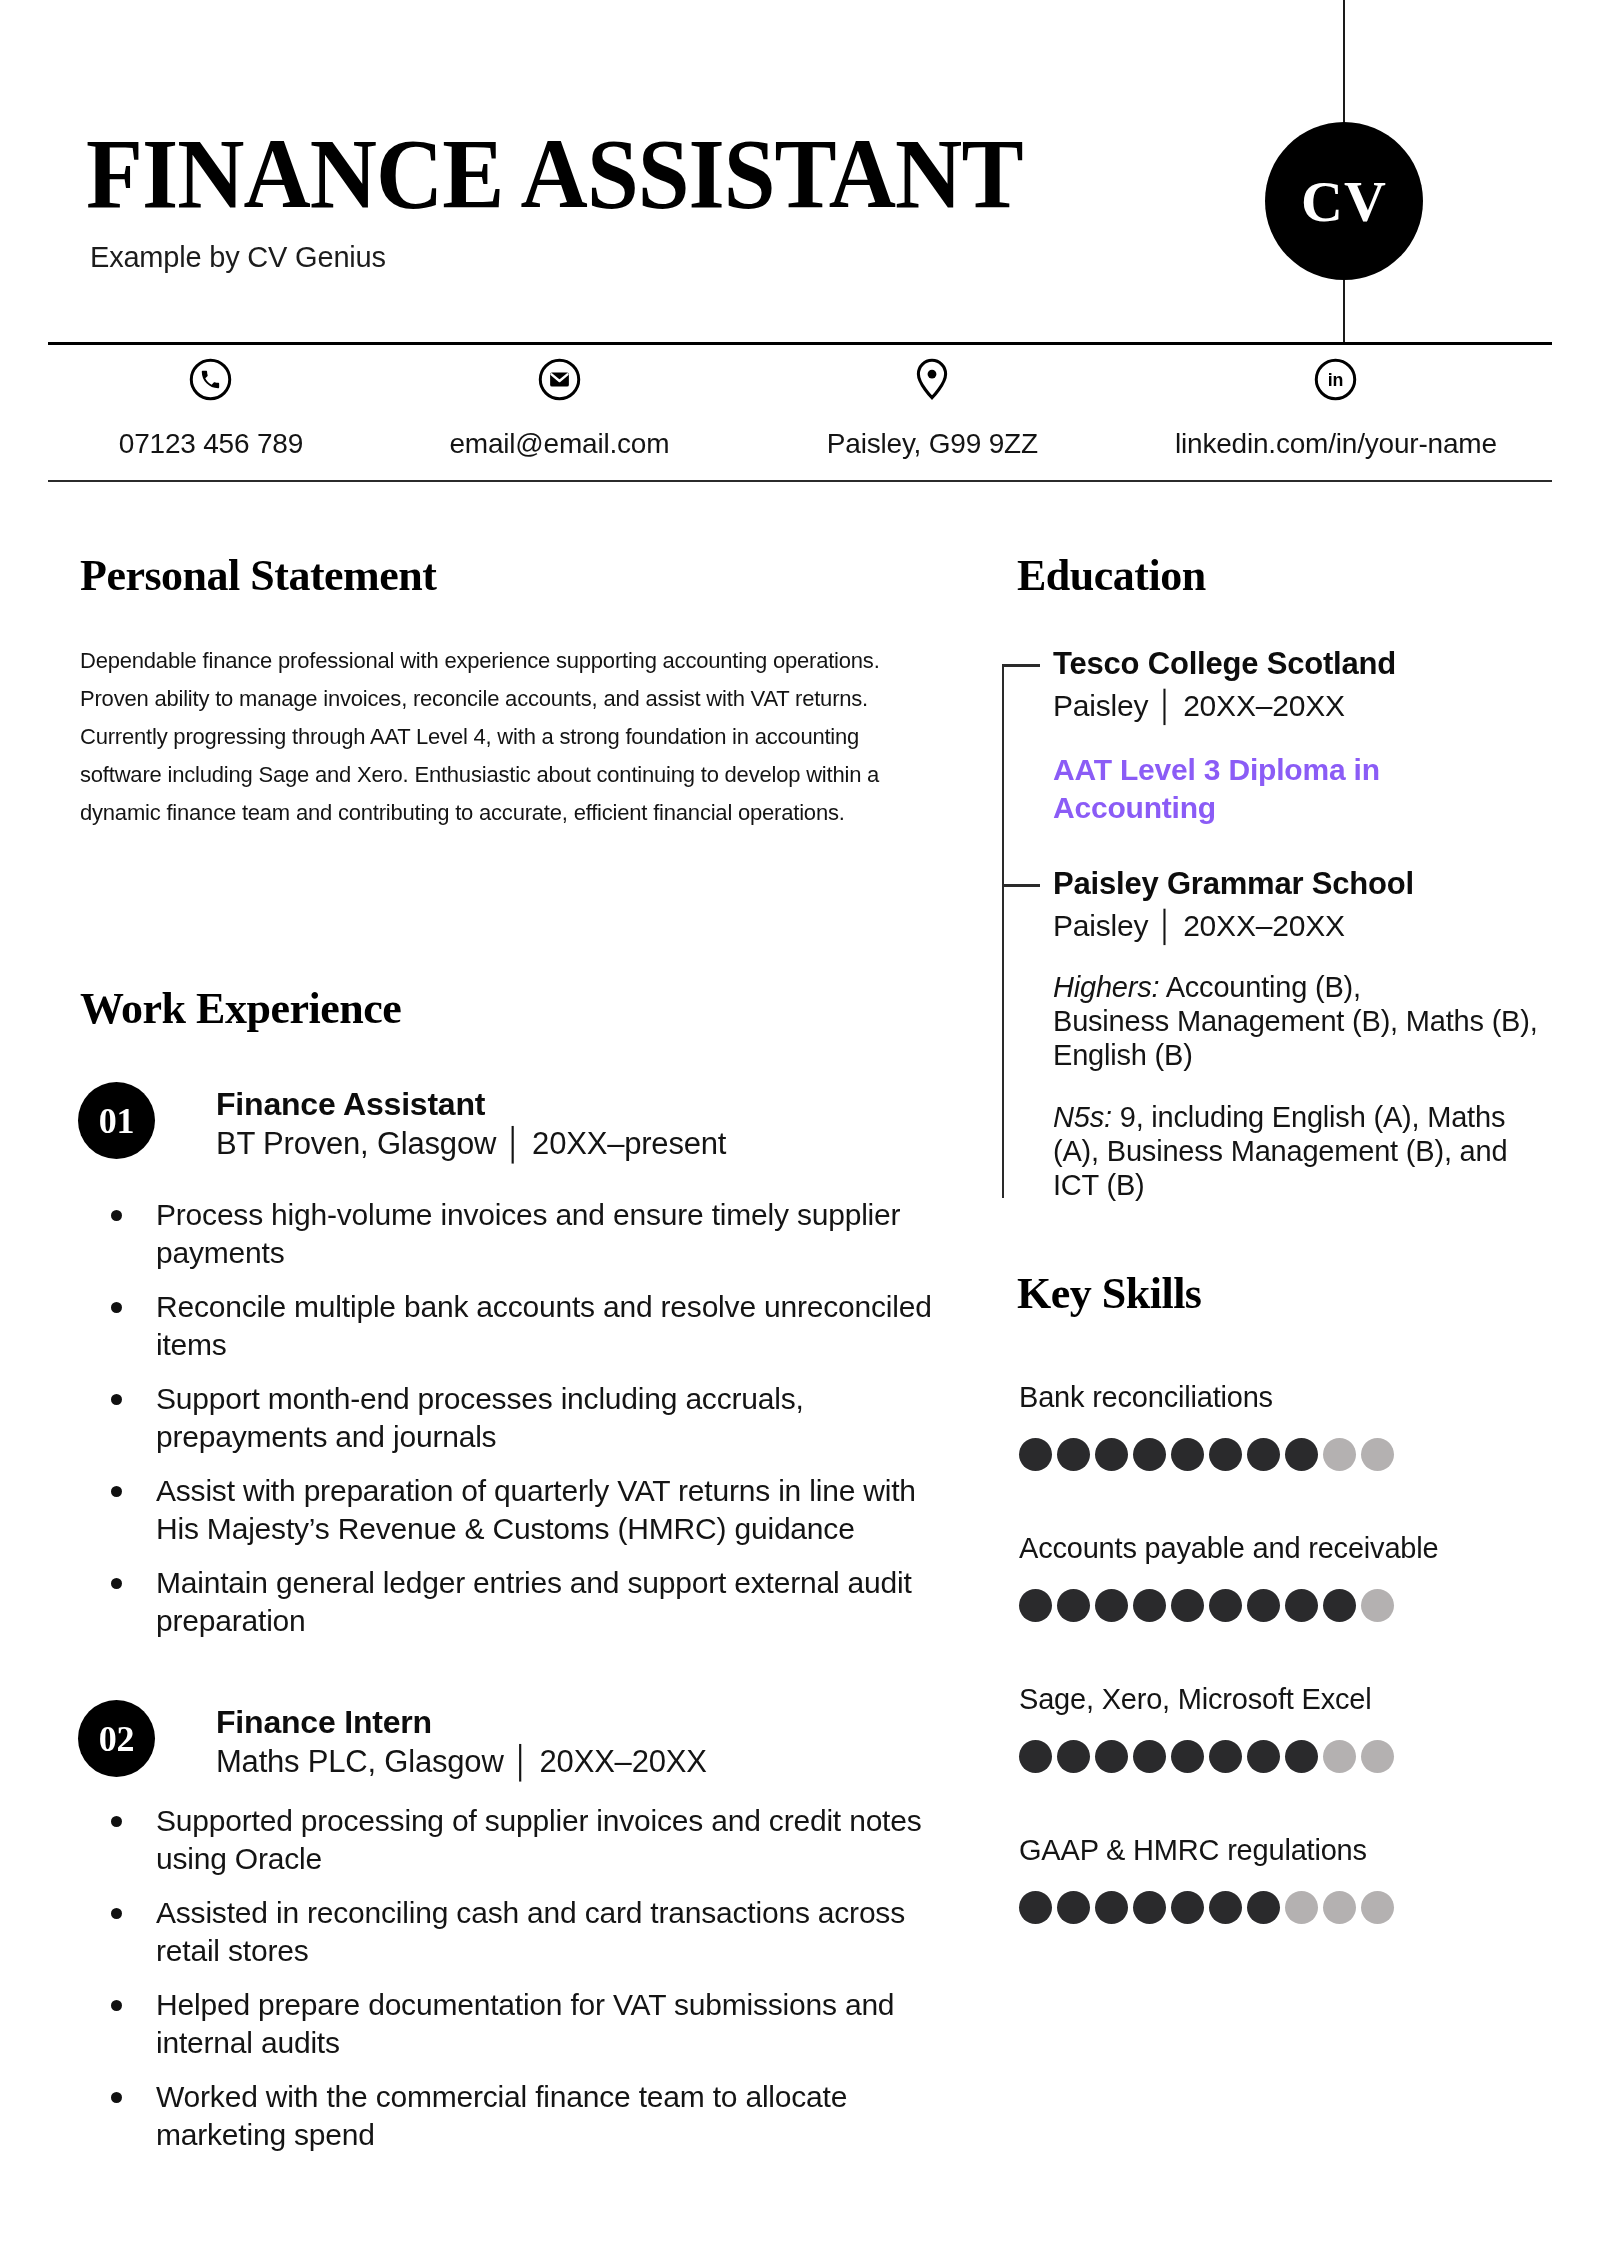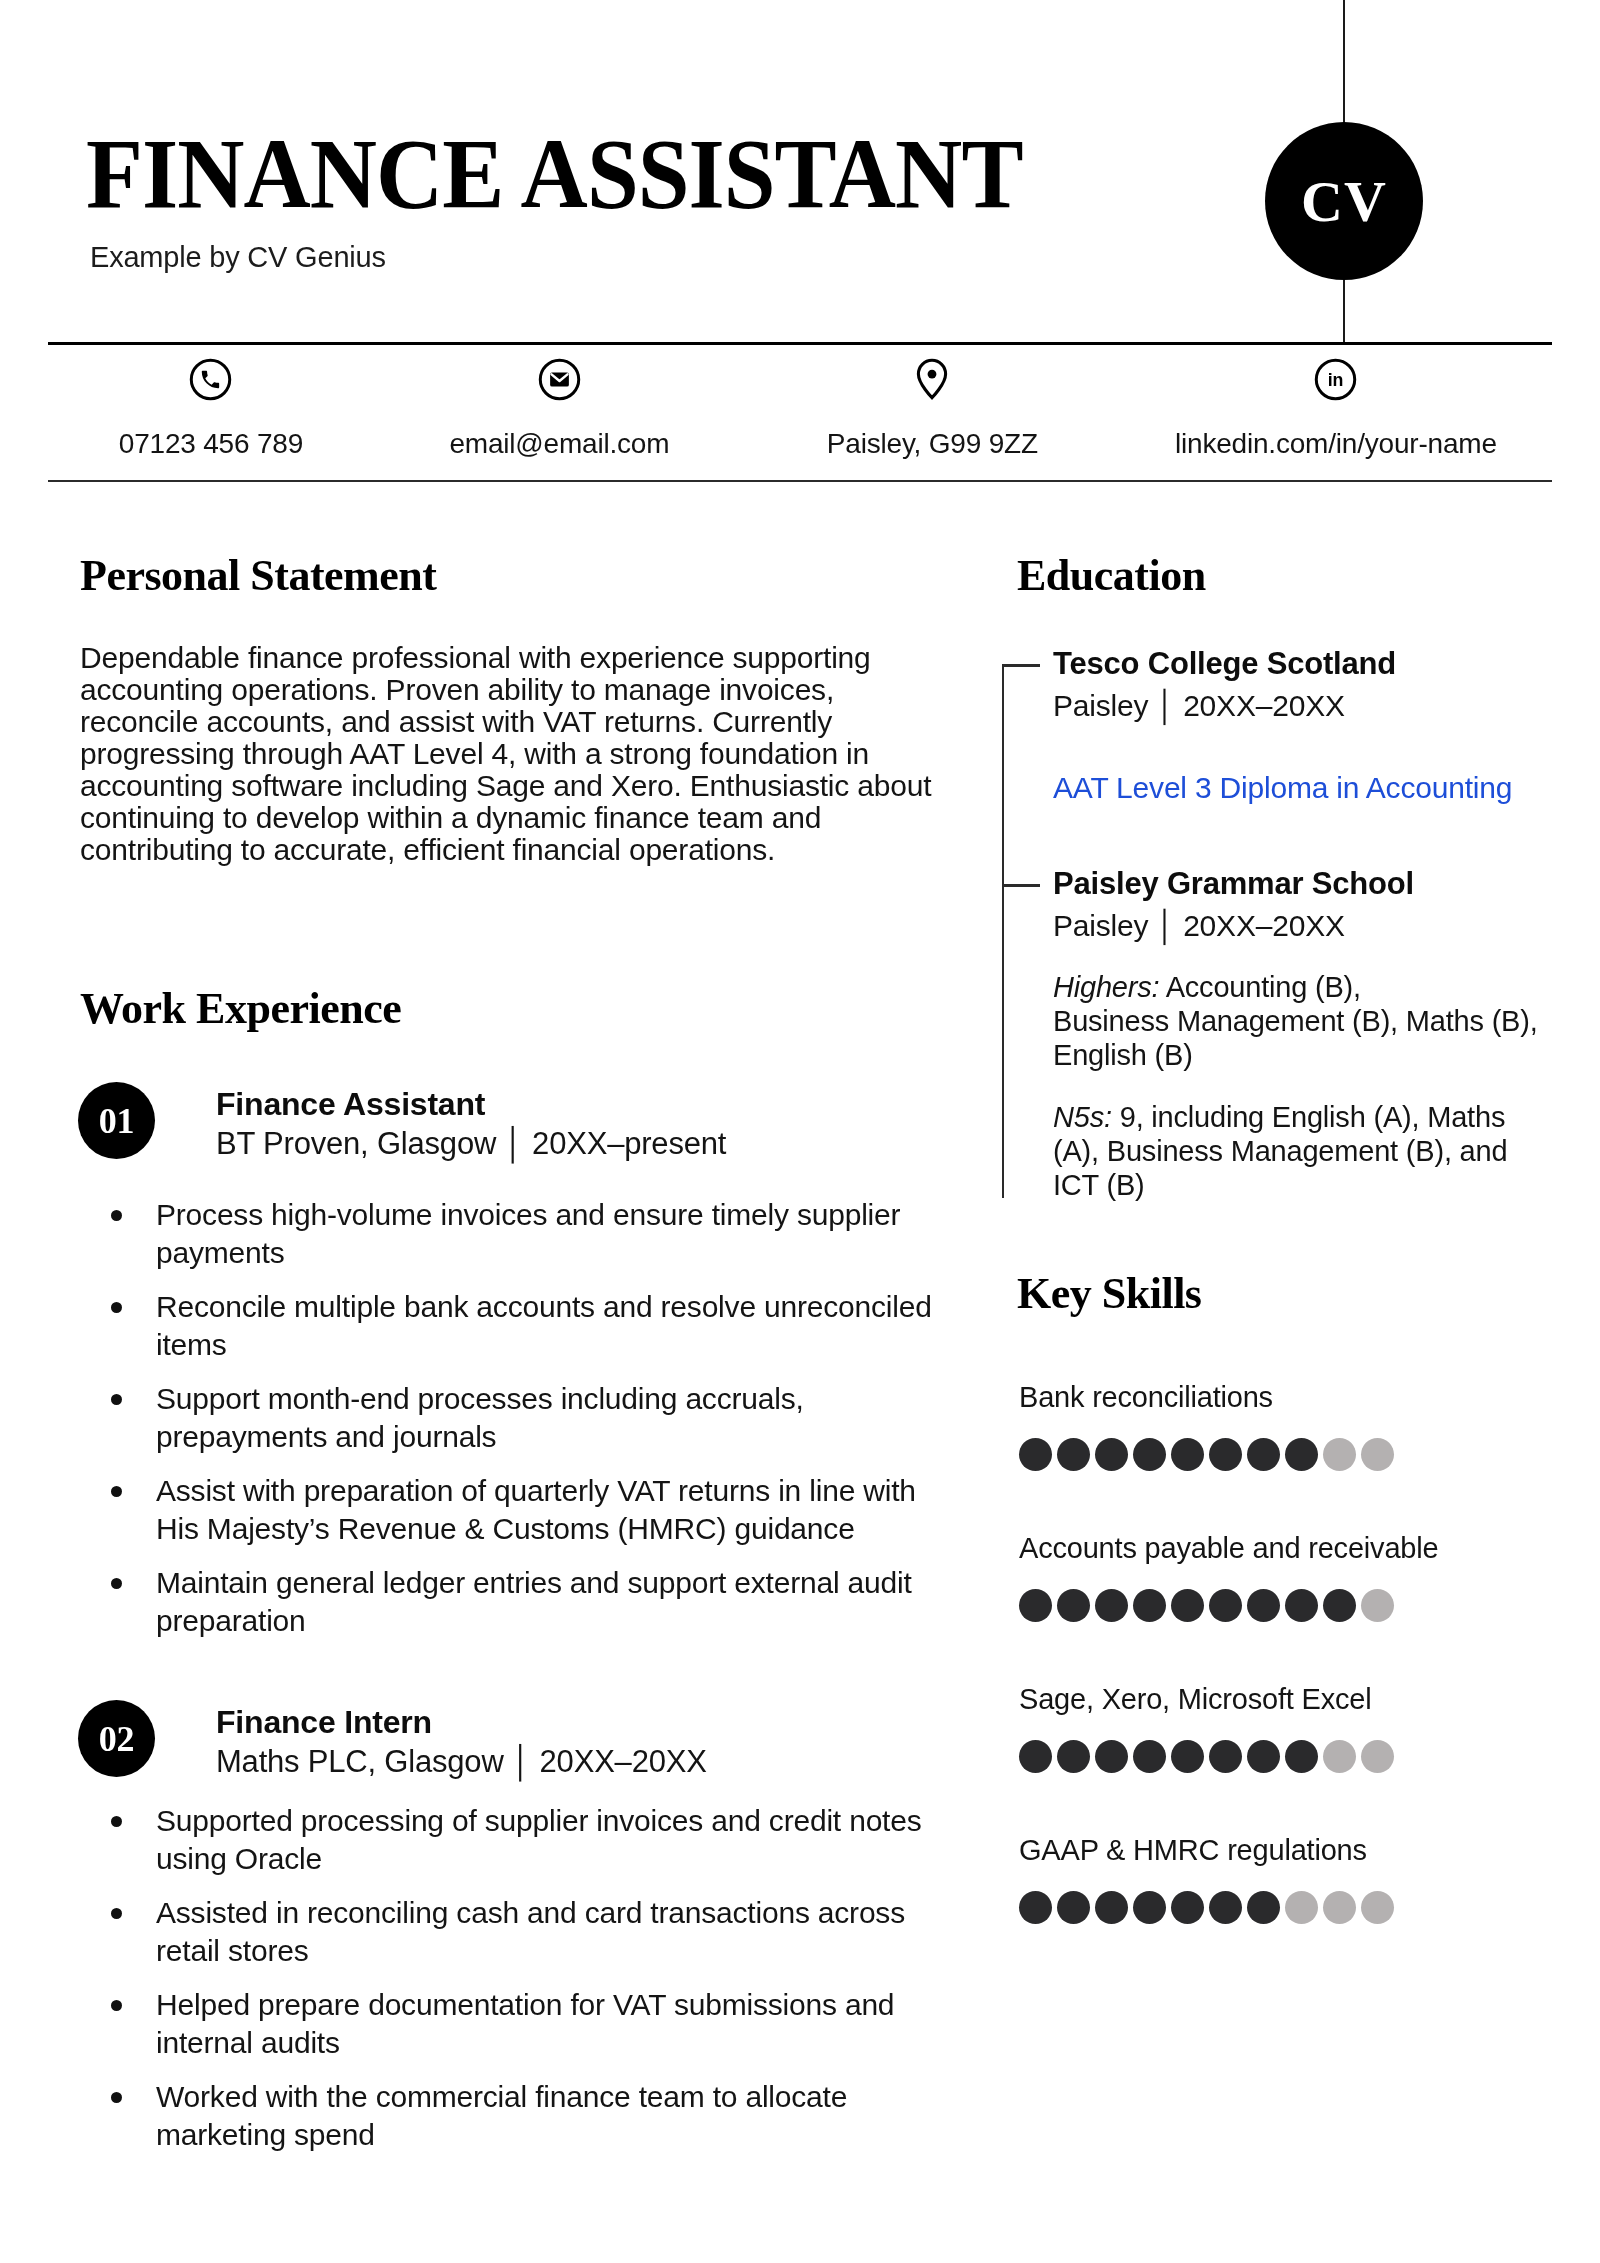--- a/index.html
+++ b/index.html
@@ -41,21 +41,21 @@
   .contact-label { margin-top:26px; font-size:28px; color:#141414; white-space:nowrap; }
 
   
   .section-heading {
     position:absolute; font-family:"Liberation Serif", serif; font-weight:700;
     font-size:44px; line-height:1.1; color:var(--heading,#000); letter-spacing:-0.5px;
     white-space:nowrap;
   }
 
   
-  .statement-body { position:absolute; left:80px; top:642px; width:858px; font-size:30px; line-height:32px; }
+  .statement-body { position:absolute; left:80px; top:642px; width:858px; font-size:22px; line-height:38px; }
 
   .job-header { position:absolute; left:78px; display:flex; align-items:flex-start;gap:36px; }
   .job-number {
     flex:0 0 auto; width:77px; height:77px; border-radius:50%; background:#000; color:#fff;
     display:flex; align-items:center; justify-content:center;
     font-family:"Liberation Serif", serif; font-weight:700; font-size:36px;
   }
   .job-header-1 { top:1082px; }
   .job-header-2 { top:1700px; }
   .job-titles { margin-left:25px; padding-top:3px; }
@@ -72,21 +72,21 @@
   .edu-vline { position:absolute; left:1002px; top:664px; width:2px; height:534px; background:#2a2a2a; }
   .edu-tick { position:absolute; left:1002px; width:38px; height:3px; background:#2a2a2a; }
   .edu-tick-1 { top:664px; }
   .edu-tick-2 { top:884px; }
 
   .edu-entry { position:absolute; left:1053px; width:490px; }
   .edu-entry-1 { top:645px; }
   .edu-entry-2 { top:865px; }
   .edu-school { font-size:31px; font-weight:700; line-height:38px; color:#0d0d0d; }
   .edu-meta { font-size:30px; line-height:38px; margin-top:4px; }
-  .edu-qual { font-size:30px; font-weight:400; line-height:38px; margin-top:44px; color:#1d4ed8; }
+  .edu-qual { font-size:30px; font-weight:700; line-height:38px; margin-top:26px; color:#8b5cf6; }
 
   .edu-detail { position:absolute; left:1053px; width:490px; font-size:29px; line-height:34px; }
   .edu-detail-1 { top:970px; }
   .edu-detail-2 { top:1100px; }
   .edu-detail .lead { font-style:italic; }
 
   
   .skills { position:absolute; left:1019px; top:1380px; width:530px; }
   .skill { margin-bottom:60px; }
   .skill-name { font-size:29px; line-height:34px; }

